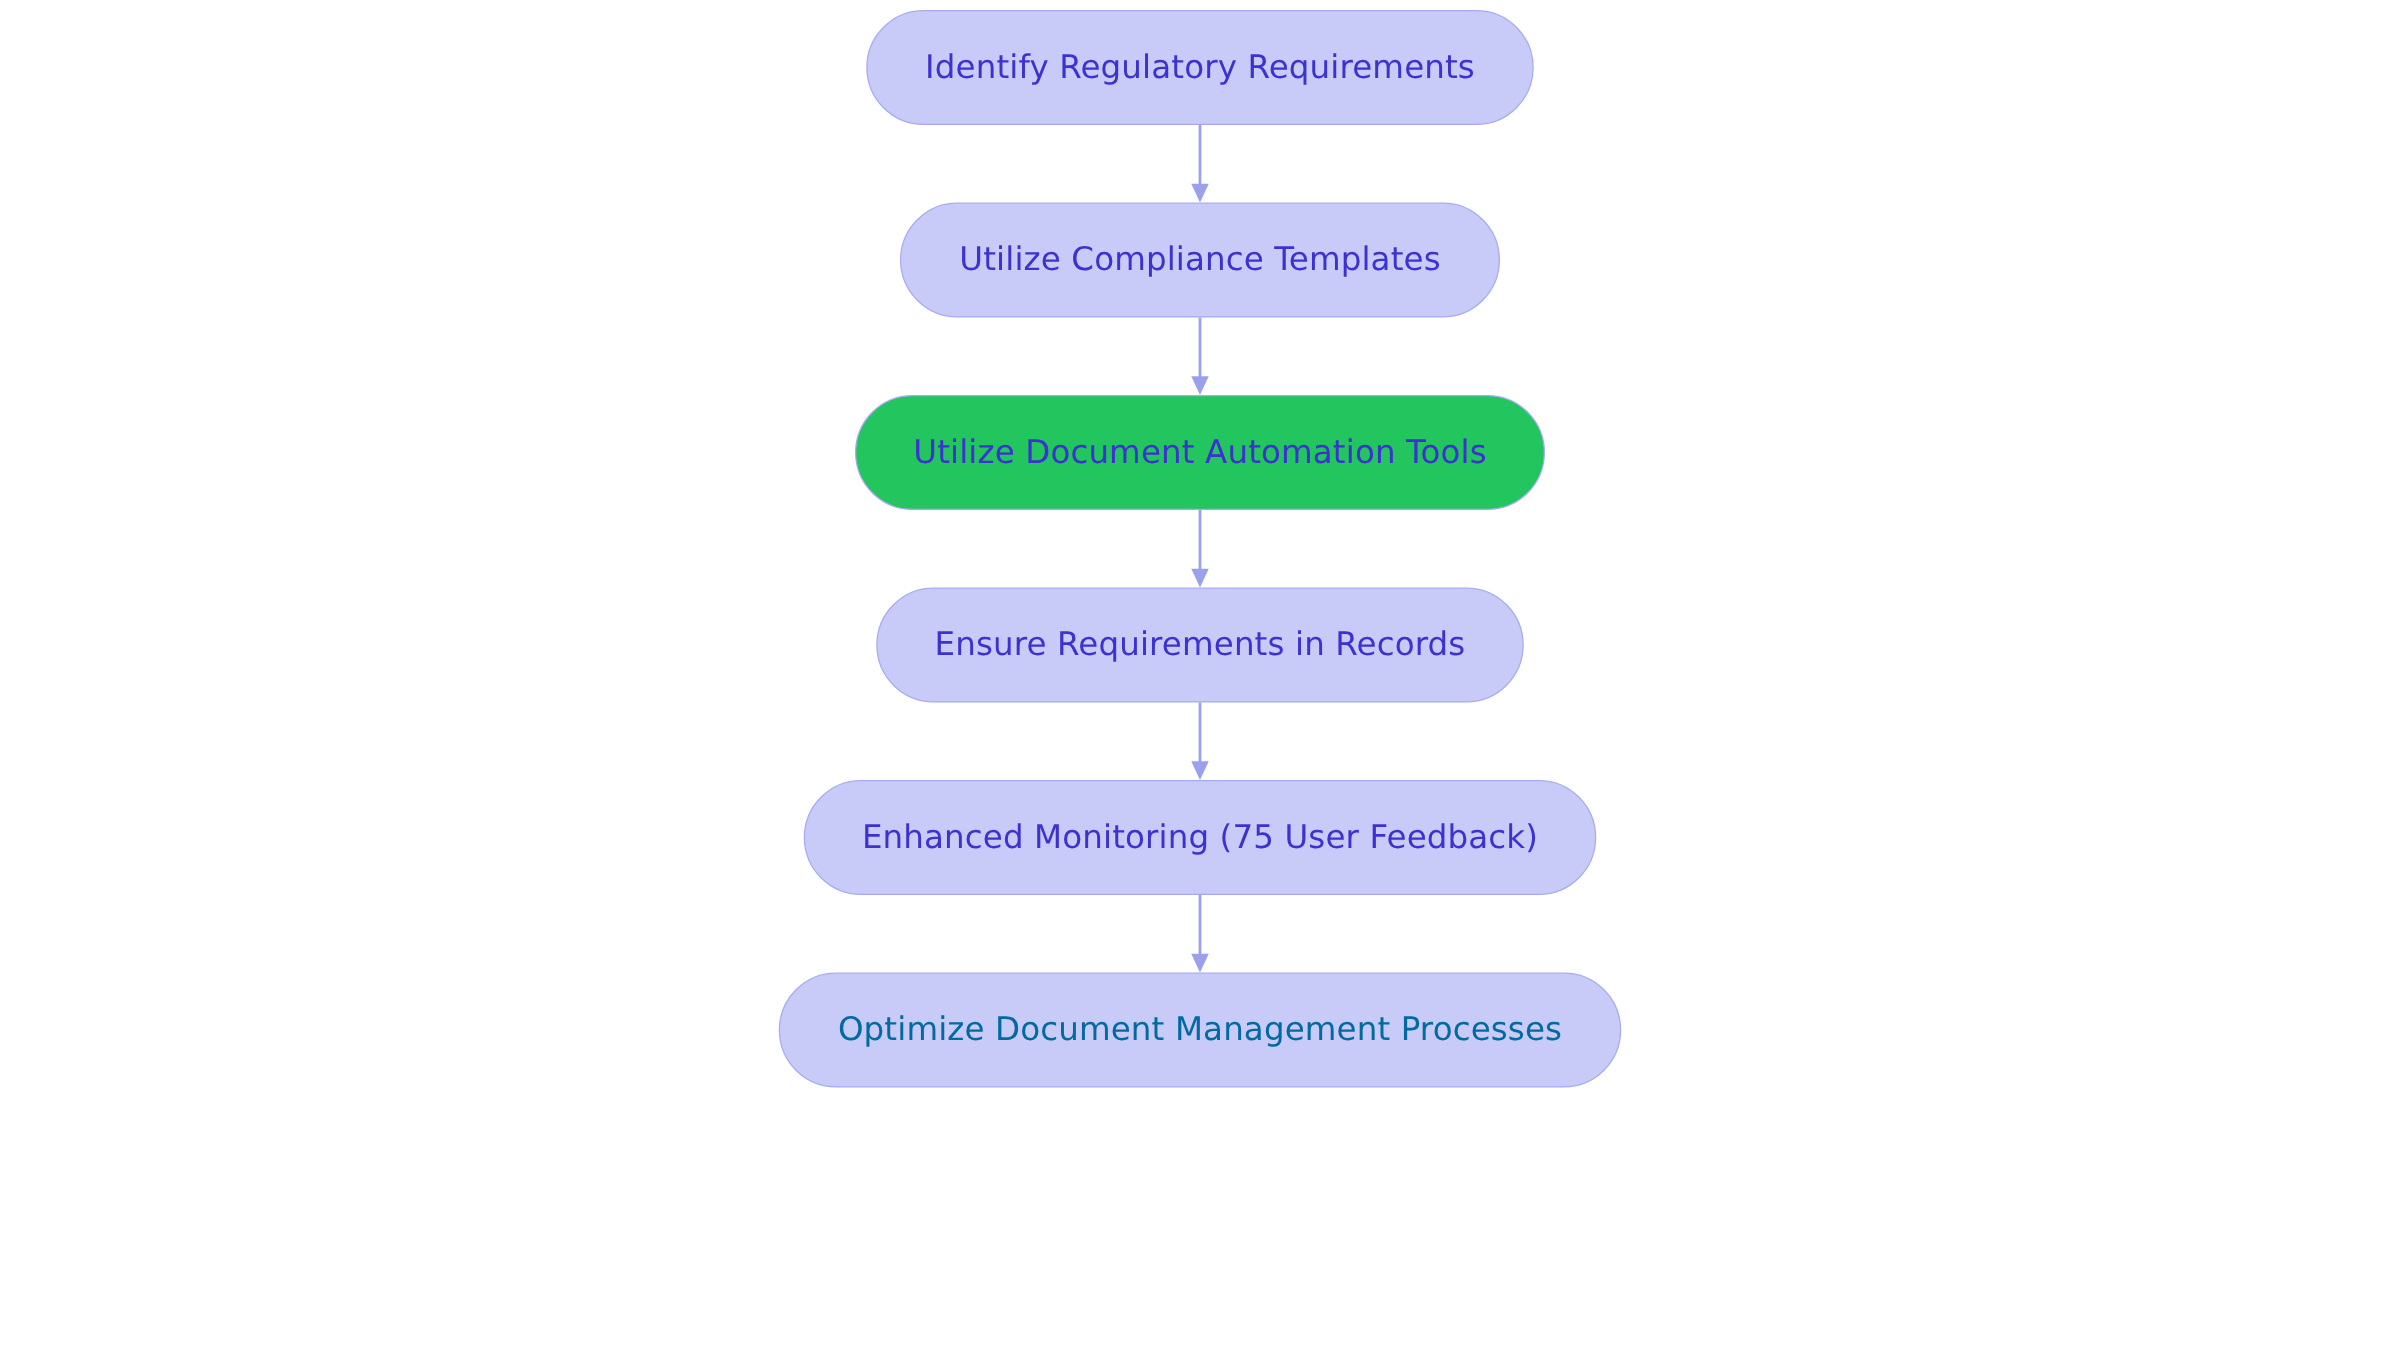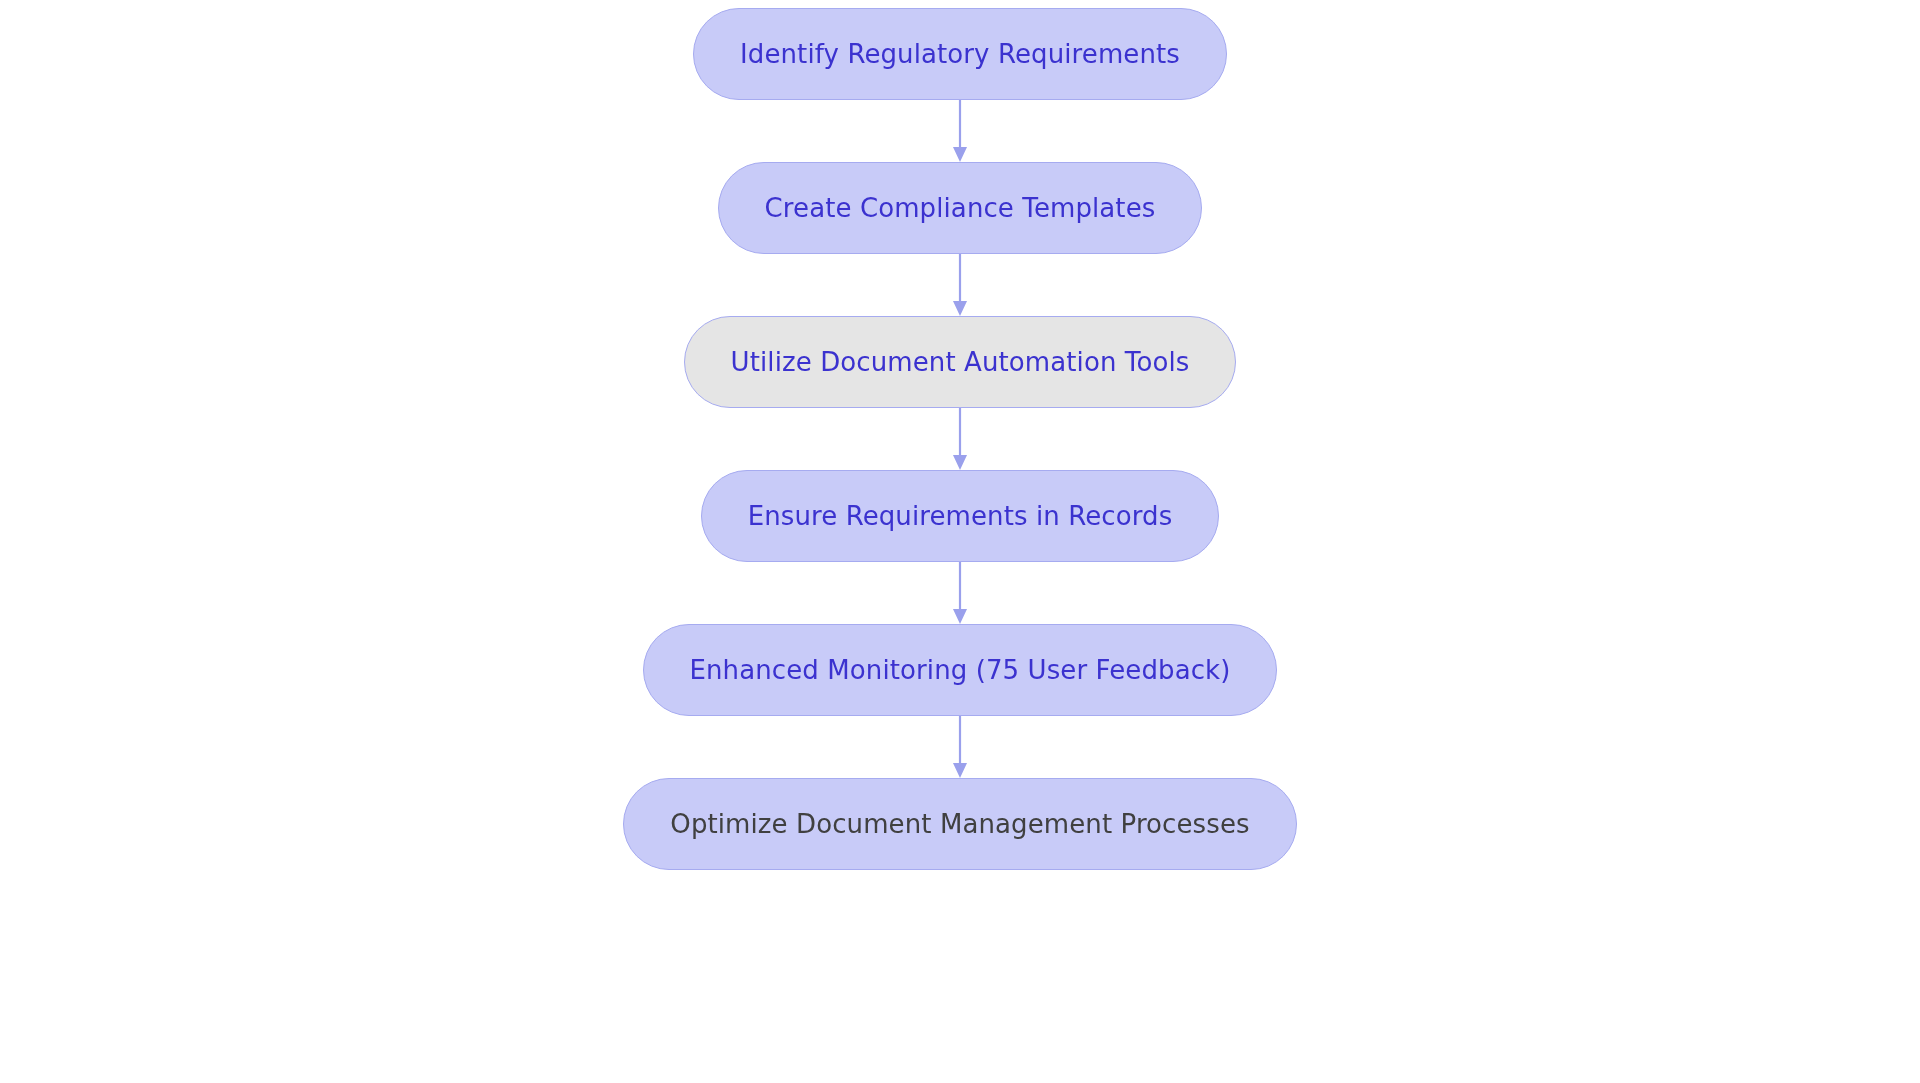--- a/index.html
+++ b/index.html
@@ -79,31 +79,31 @@
     </div>
 
     <span class="connector">
       <svg width="24" height="62" viewBox="0 0 24 62" xmlns="http://www.w3.org/2000/svg">
         <line x1="12" y1="0" x2="12" y2="50" stroke="#9aa0ec" stroke-width="2.2"></line>
         <polygon points="12,62 5,47 19,47" fill="#9aa0ec"></polygon>
       </svg>
     </span>
 
     <div class="node" id="node-1" style="background: rgb(200, 203, 248); border-color: rgb(166, 171, 240); color: rgb(59, 50, 207);">
-      <span class="node-label">Create Compliance Templates</span>
+      <span class="node-label">Utilize Compliance Templates</span>
     </div>
 
     <span class="connector">
       <svg width="24" height="62" viewBox="0 0 24 62" xmlns="http://www.w3.org/2000/svg">
         <line x1="12" y1="0" x2="12" y2="50" stroke="#9aa0ec" stroke-width="2.2"></line>
         <polygon points="12,62 5,47 19,47" fill="#9aa0ec"></polygon>
       </svg>
     </span>
 
-    <div class="node" id="node-2" style="background: #e5e5e5; border-color: rgb(166, 171, 240); color: rgb(59, 50, 207);">
+    <div class="node" id="node-2" style="background: #22c55e; border-color: rgb(166, 171, 240); color: rgb(59, 50, 207);">
       <span class="node-label">Utilize Document Automation Tools</span>
     </div>
 
     <span class="connector">
       <svg width="24" height="62" viewBox="0 0 24 62" xmlns="http://www.w3.org/2000/svg">
         <line x1="12" y1="0" x2="12" y2="50" stroke="#9aa0ec" stroke-width="2.2"></line>
         <polygon points="12,62 5,47 19,47" fill="#9aa0ec"></polygon>
       </svg>
     </span>
 
@@ -122,18 +122,18 @@
       <span class="node-label">Enhanced Monitoring (75 User Feedback)</span>
     </div>
 
     <span class="connector">
       <svg width="24" height="62" viewBox="0 0 24 62" xmlns="http://www.w3.org/2000/svg">
         <line x1="12" y1="0" x2="12" y2="50" stroke="#9aa0ec" stroke-width="2.2"></line>
         <polygon points="12,62 5,47 19,47" fill="#9aa0ec"></polygon>
       </svg>
     </span>
 
-    <div class="node" id="node-5" style="background: rgb(200, 203, 248); border-color: rgb(166, 171, 240); color: #404040;">
+    <div class="node" id="node-5" style="background: rgb(200, 203, 248); border-color: rgb(166, 171, 240); color: #0369a1;">
       <span class="node-label">Optimize Document Management Processes</span>
     </div>
 
   </div>
 </div>
 
 </body></html>

